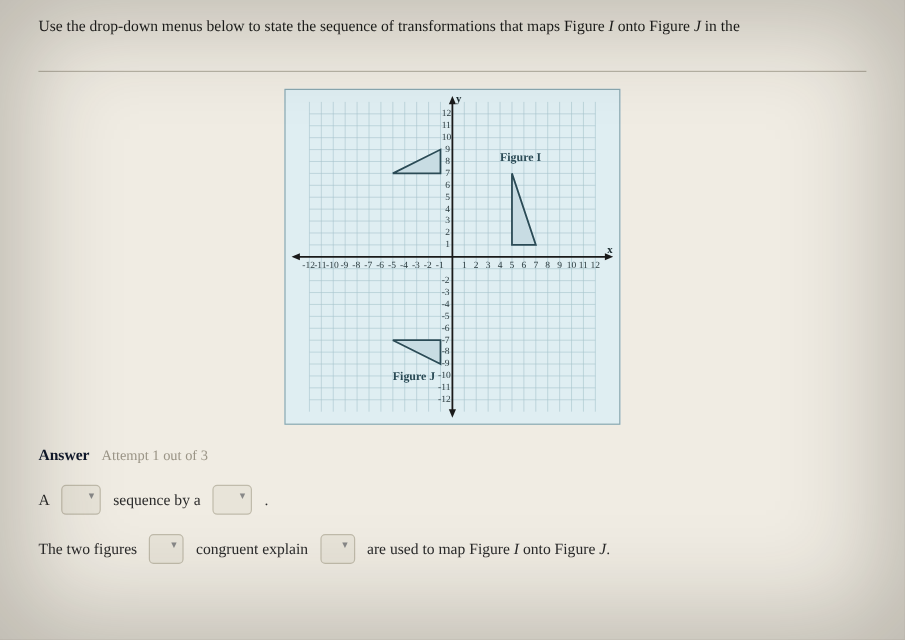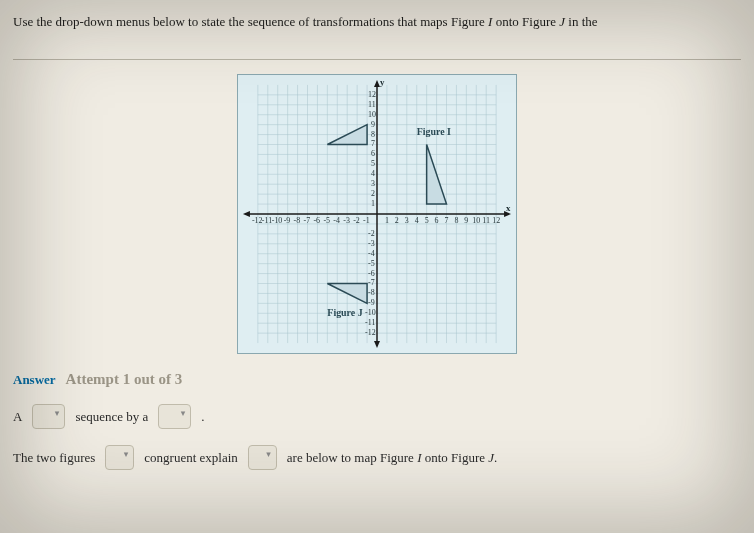--- a/index.html
+++ b/index.html
@@ -8,21 +8,21 @@
       height: 533px;
       background: #c9c4b8;
       font-family: Georgia, 'Times New Roman', serif;
       position: relative;
       overflow: hidden;
     }
     .page {
       background: #f0ece3;
       width: 100%;
       height: 100%;
-      padding: 12px 13px;
+      padding: 12px 32px;
       position: relative;
     }
     .instructions {
       font-size: 13px;
       color: #1a1a1a;
       line-height: 1.5;
       margin-bottom: 8px;
     }
     .instructions .italic { font-style: italic; }
     .divider {
@@ -50,27 +50,26 @@
     .axis-line { stroke: #1a1a1a; stroke-width: 1.5; }
     .triangle-i { fill: #c8dce3; stroke: #2a4a55; stroke-width: 1.5; }
     .triangle-top { fill: #c8dce3; stroke: #2a4a55; stroke-width: 1.5; }
     .triangle-j { fill: #c8dce3; stroke: #2a4a55; stroke-width: 1.5; }
     .answer-section {
       margin-top: 16px;
     }
     .answer-label {
       font-weight: bold;
       font-size: 13px;
-      color: #0369a1;
+      color: #0f172a;
     }
     .attempts {
-      font-size: 15px;
+      font-size: 12px;
       color: #9a9486;
       margin-left: 6px;
-      font-weight: bold;
     }
     .answer-row {
       display: flex;
       align-items: center;
       gap: 10px;
       margin-top: 16px;
       font-size: 13px;
       color: #3a3a3a;
     }
     .dropdown {
@@ -252,19 +251,19 @@
     <span class="dropdown">&nbsp;</span>
     <span class="row-text">.</span>
   </div>
 
   <div class="answer-row">
     <span class="row-text">The two figures</span>
     <span class="dropdown small">&nbsp;</span>
     <span class="row-text">congruent explain</span>
     <span class="dropdown small">&nbsp;</span>
     <span class="row-text">
-      <span>are below to map Figure </span><span style="font-style:italic">I</span><span> onto Figure </span><span style="font-style:italic">J</span><span>.</span>
+      <span>are used to map Figure </span><span style="font-style:italic">I</span><span> onto Figure </span><span style="font-style:italic">J</span><span>.</span>
     </span>
   </div>
 </div>
 
 <div class="vignette"></div>
 </div>
 
 </body></html>

